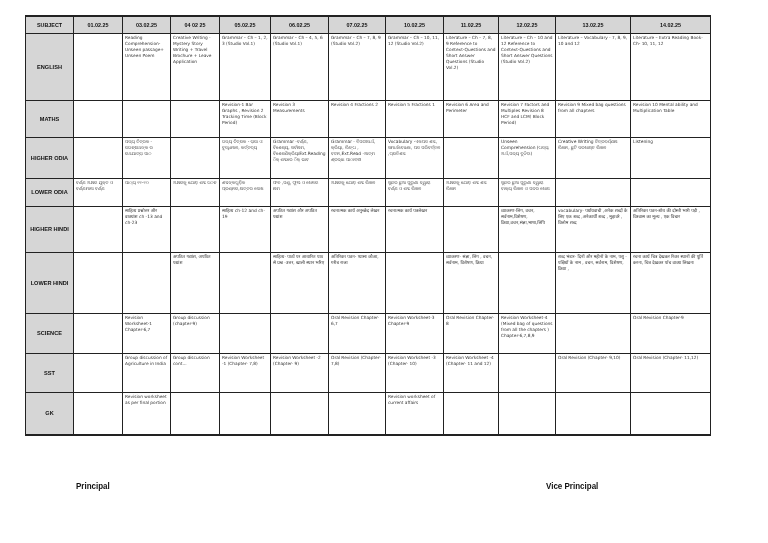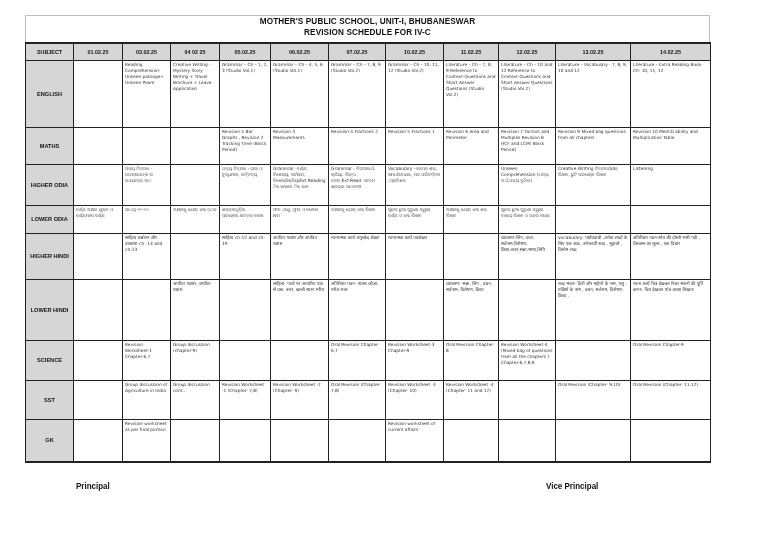--- a/index.html
+++ b/index.html
@@ -24,24 +24,20 @@
   .r-gk td { height: 39px; }
   table.sched tr:last-child td { border-bottom: 2px solid #222; }
   .sig { position: absolute; font-weight: bold; font-size: 8px; font-family: "Liberation Sans", sans-serif; transform: scaleY(1.15); }
   .sig.principal { left: 76px; top: 482px; }
   .sig.vice { left: 546px; top: 482px; }
 </style>
 </head>
 <body>
 
 <div class="sheet">
-  <div class="title-box">
-    <div class="title-line">MOTHER'S PUBLIC SCHOOL, UNIT-I, BHUBANESWAR</div>
-    <div class="title-line">REVISION SCHEDULE FOR IV-C</div>
-  </div>
 
   <table class="sched">
     <colgroup>
       <col style="width:48px">
         <col style="width:49px">
         <col style="width:48px">
         <col style="width:49px">
       <col style="width:51px">
         <col style="width:58px">
         <col style="width:57px">

